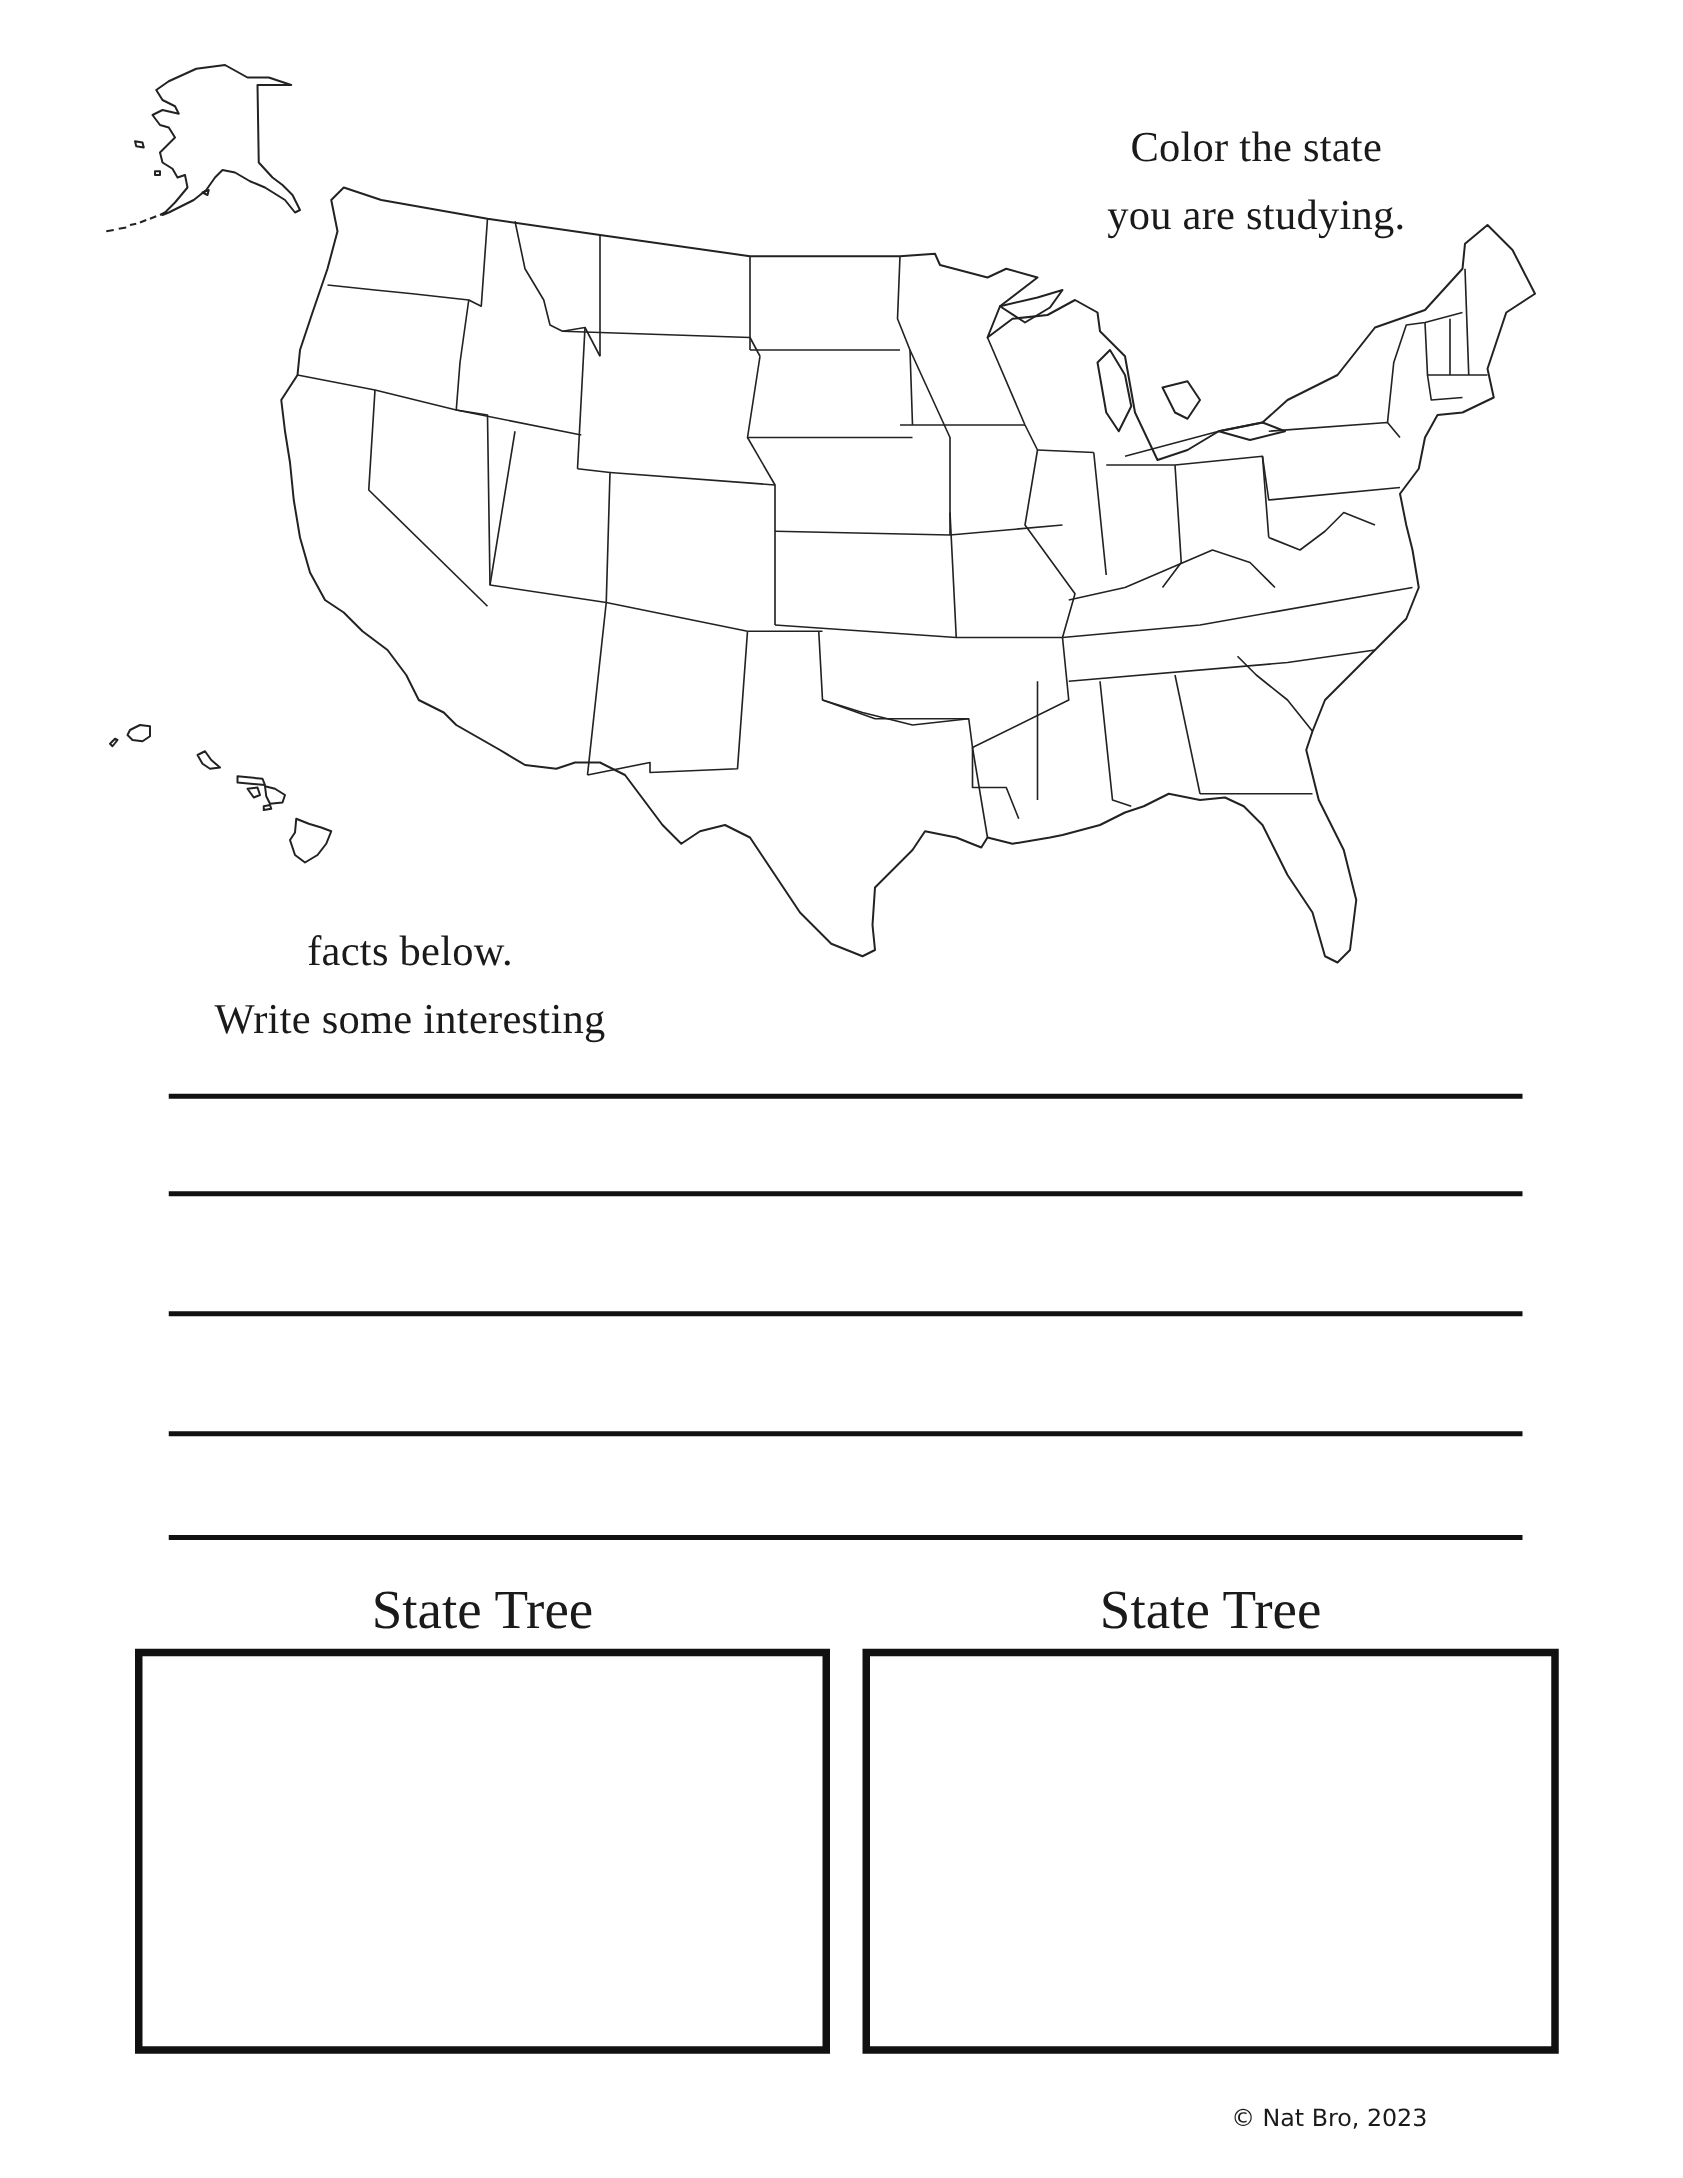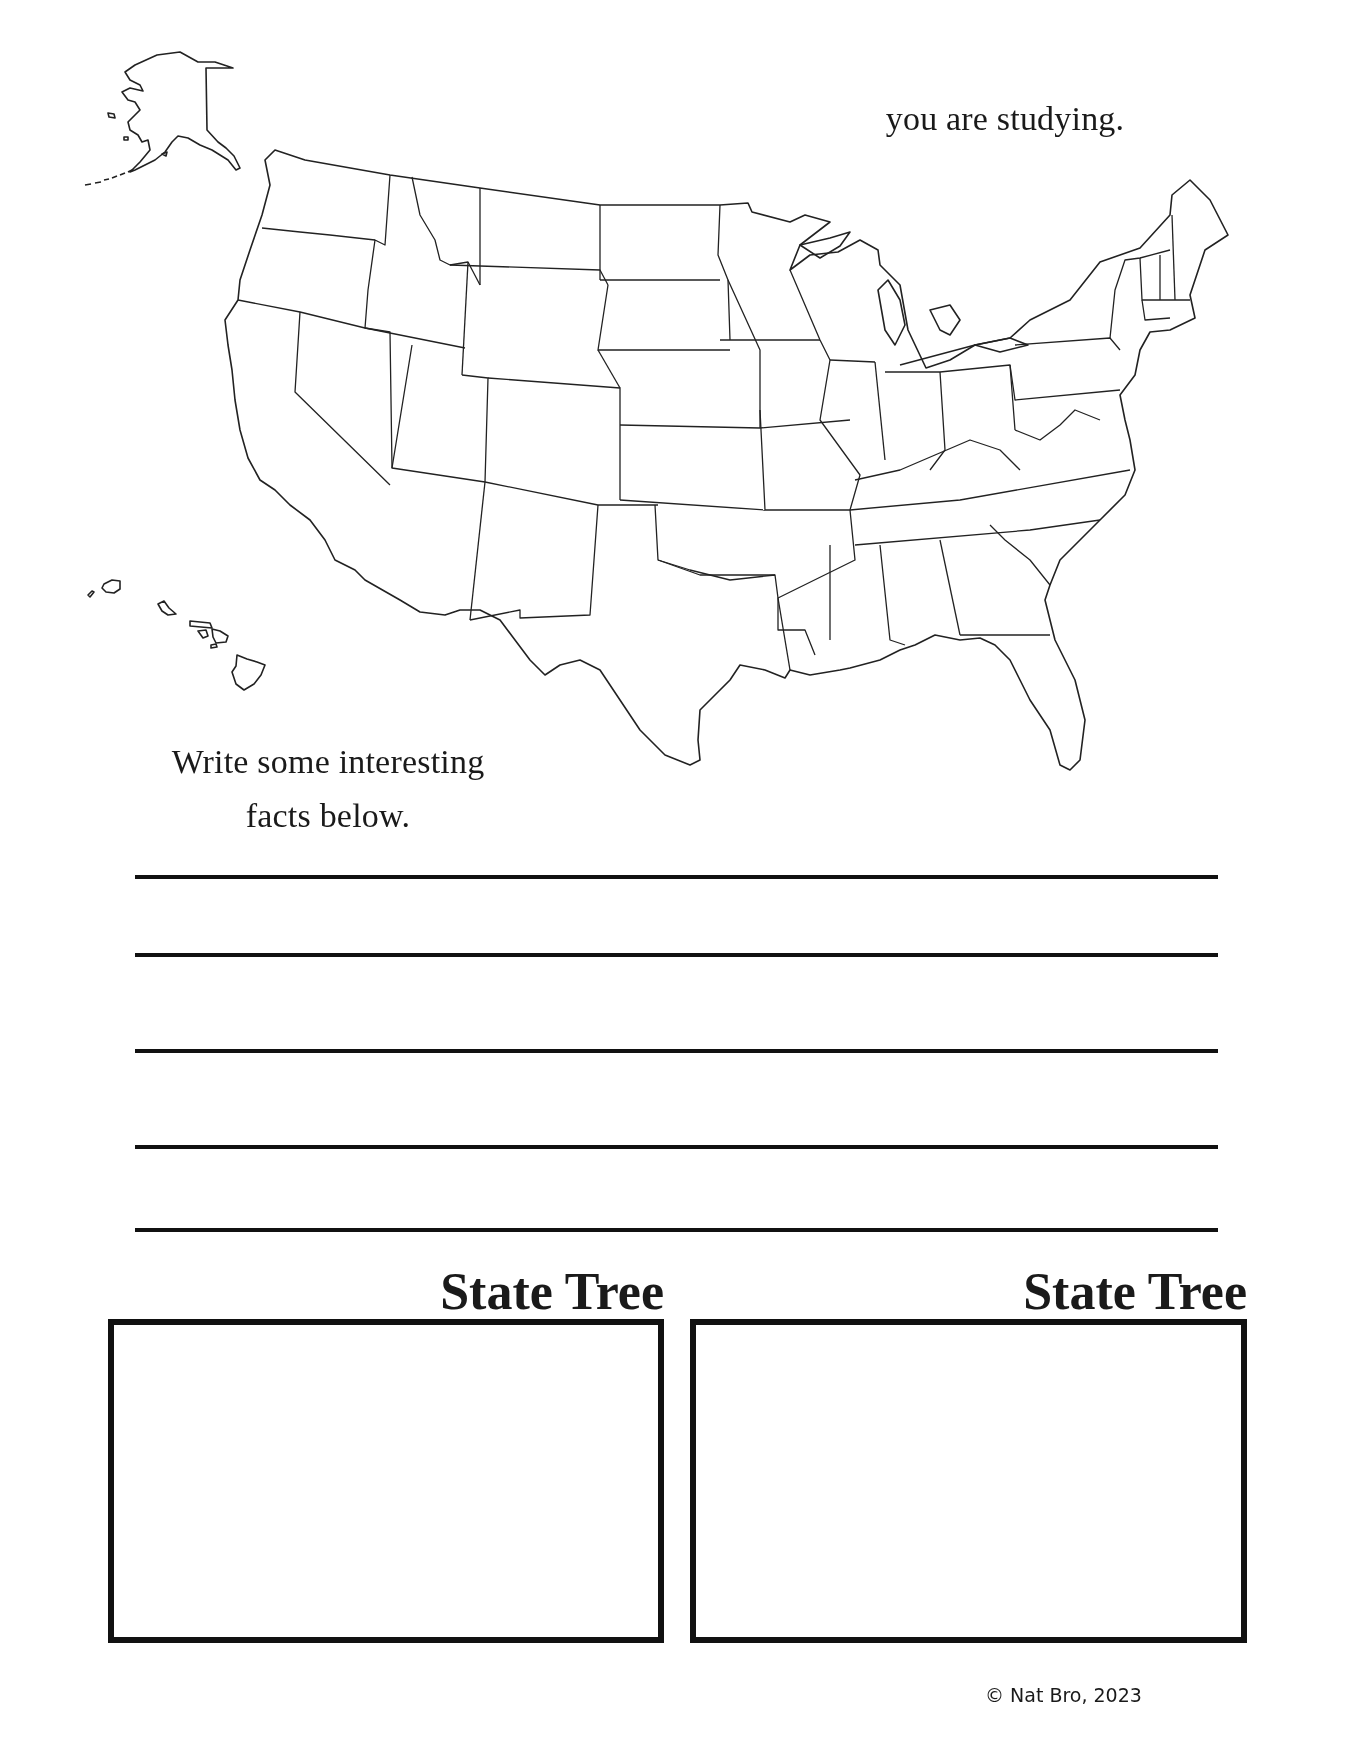--- a/index.html
+++ b/index.html
@@ -1,21 +1,21 @@
 <!DOCTYPE html>
 <html><head>
 <meta charset="utf-8">
 <style>
   html,body{margin:0;padding:0;background:#fff;}
   body{width:1346px;height:1742px;position:relative;overflow:hidden;font-family:"DejaVu Serif","Liberation Serif",serif;color:#111;}
   .map{position:absolute;left:0;top:0;width:1346px;height:800px;}
   .map svg{width:1346px;height:800px;}
   .instr{position:absolute;text-align:center;font-family:"Liberation Serif","DejaVu Serif",serif;font-size:34px;line-height:54px;color:#1a1a1a;letter-spacing:0.2px;}
   .line{position:absolute;left:135px;width:1083px;height:4px;background:#111;}
-  .box-label{position:absolute;text-align:right;font-family:"Liberation Serif","DejaVu Serif",serif;font-size:52px;color:#1a1a1a;font-weight:bold;}
+  .box-label{position:absolute;text-align:center;font-family:"Liberation Serif","DejaVu Serif",serif;font-size:44px;color:#1a1a1a;}
   .box{position:absolute;border:6px solid #111;box-sizing:border-box;background:#fff;}
   .copy{position:absolute;left:985px;top:1684px;font-family:"DejaVu Sans","Liberation Sans",sans-serif;font-size:19px;color:#1a1a1a;}
 </style>
 </head>
 <body>
 
 <div class="map">
 <svg viewBox="0 0 1346 800" xmlns="http://www.w3.org/2000/svg" fill="none" stroke="#222" stroke-width="1.6" stroke-linejoin="round">
 
   <g>
@@ -115,26 +115,27 @@
 
     <path d="M1140,258 L1142,300 L1190,300"></path>
     <path d="M1142,300 L1145,320 L1170,318"></path>
     <path d="M1160,255 L1160,300"></path>
     <path d="M1172,215 L1175,300"></path>
   </g>
 </svg>
 </div>
 
 <div class="instr" style="left:840px;top:92px;width:330px;">
+  <div>Color the state</div>
   <div>you are studying.</div>
 </div>
 
 <div class="instr" style="left:118px;top:735px;width:420px;">
+  <div>facts below.</div>
   <div>Write some interesting</div>
-  <div>facts below.</div>
 </div>
 
 <div class="line" style="top:875px;"></div>
 <div class="line" style="top:953px;"></div>
 <div class="line" style="top:1049px;"></div>
 <div class="line" style="top:1145px;"></div>
 <div class="line" style="top:1228px;"></div>
 
 <div class="box-label" style="left:108px;top:1262px;width:556px;">State Tree</div>
 <div class="box-label" style="left:690px;top:1262px;width:557px;">State Tree</div>

